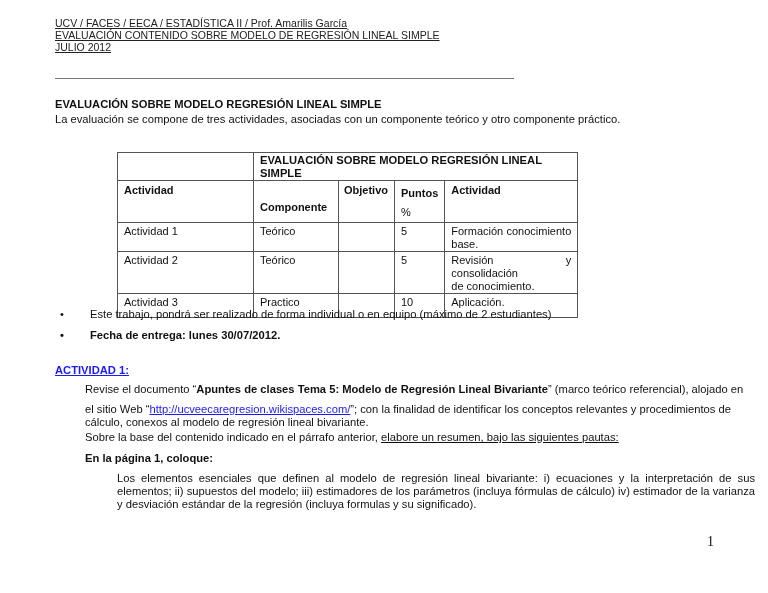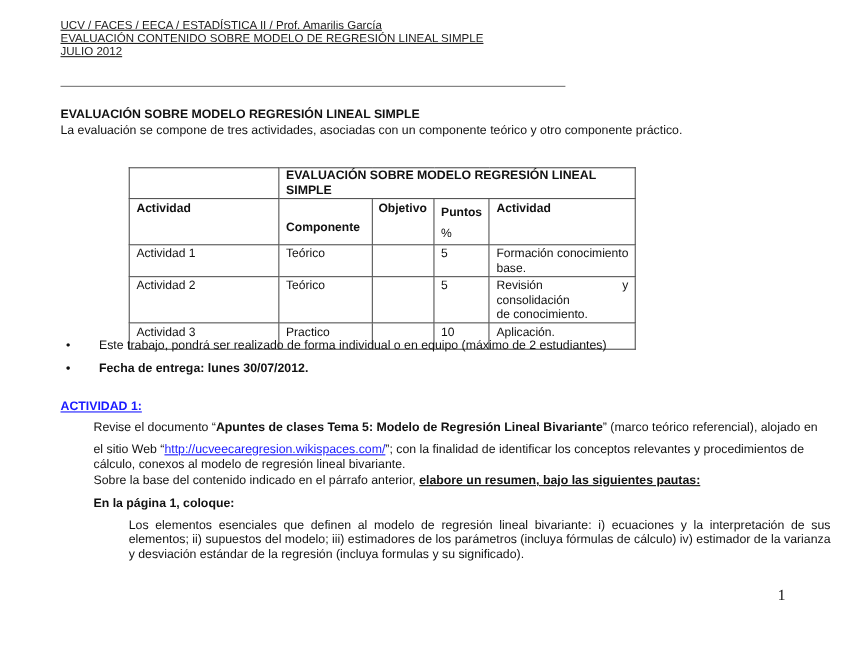--- a/index.html
+++ b/index.html
@@ -100,21 +100,21 @@
       font-size: 11.2px;
       line-height: 13px;
       padding-left: 30px;
     }
     .para-revise { top: 383px; white-space: nowrap; }
     .para-site { top: 403px; width: 665px; }
     .para-sobre { top: 431px; white-space: nowrap; }
     .para-pagina { top: 452px; white-space: nowrap; font-weight: bold; }
     .para-elementos { left: 87px; top: 472px; width: 638px; text-align: justify; }
     .link { color: #1a1aff; text-decoration: underline; }
-    .under { text-decoration: underline; font-weight: bold; }
+    .under { text-decoration: underline; font-weight: normal; }
     .page-number {
       position: absolute;
       left: 707px;
       top: 534px;
       font-family: "Liberation Serif", serif;
       font-size: 14px;
     }
   </style>
 </head>
 <body>

